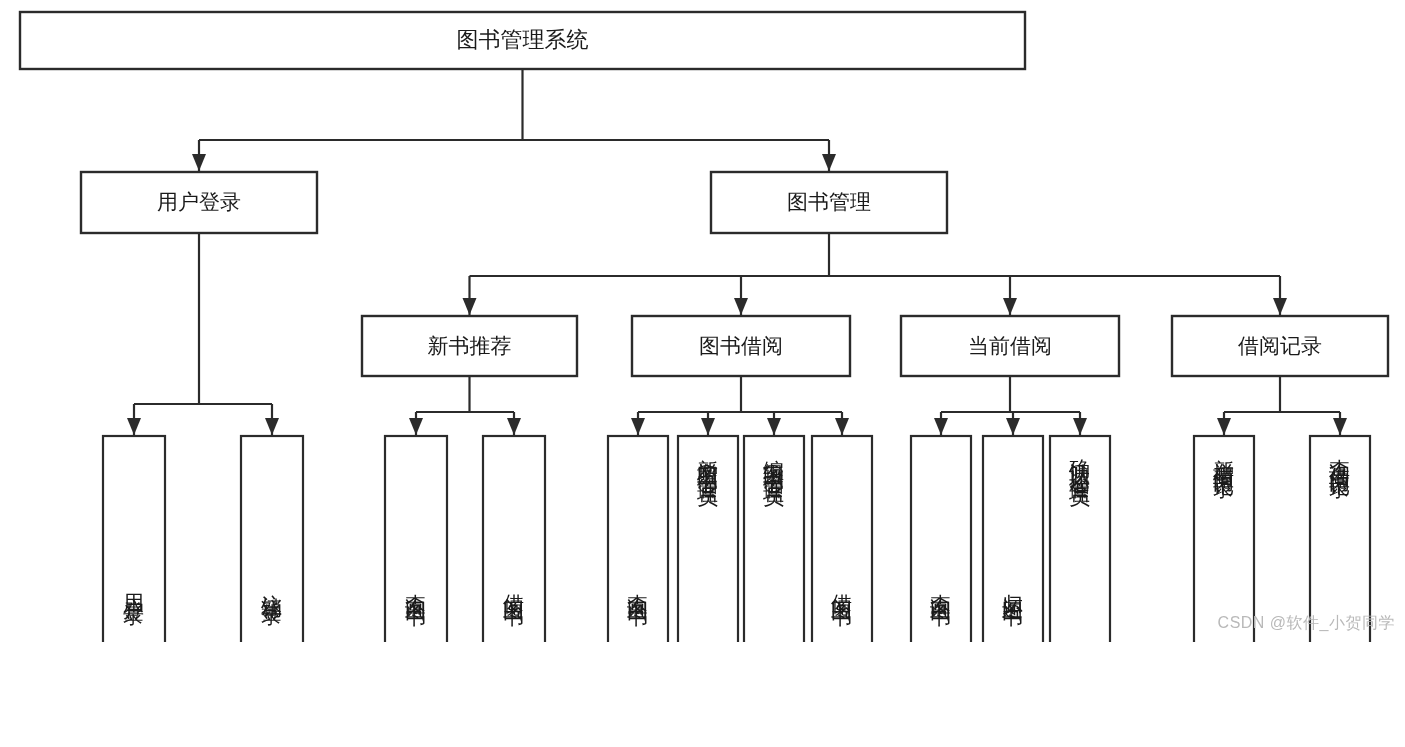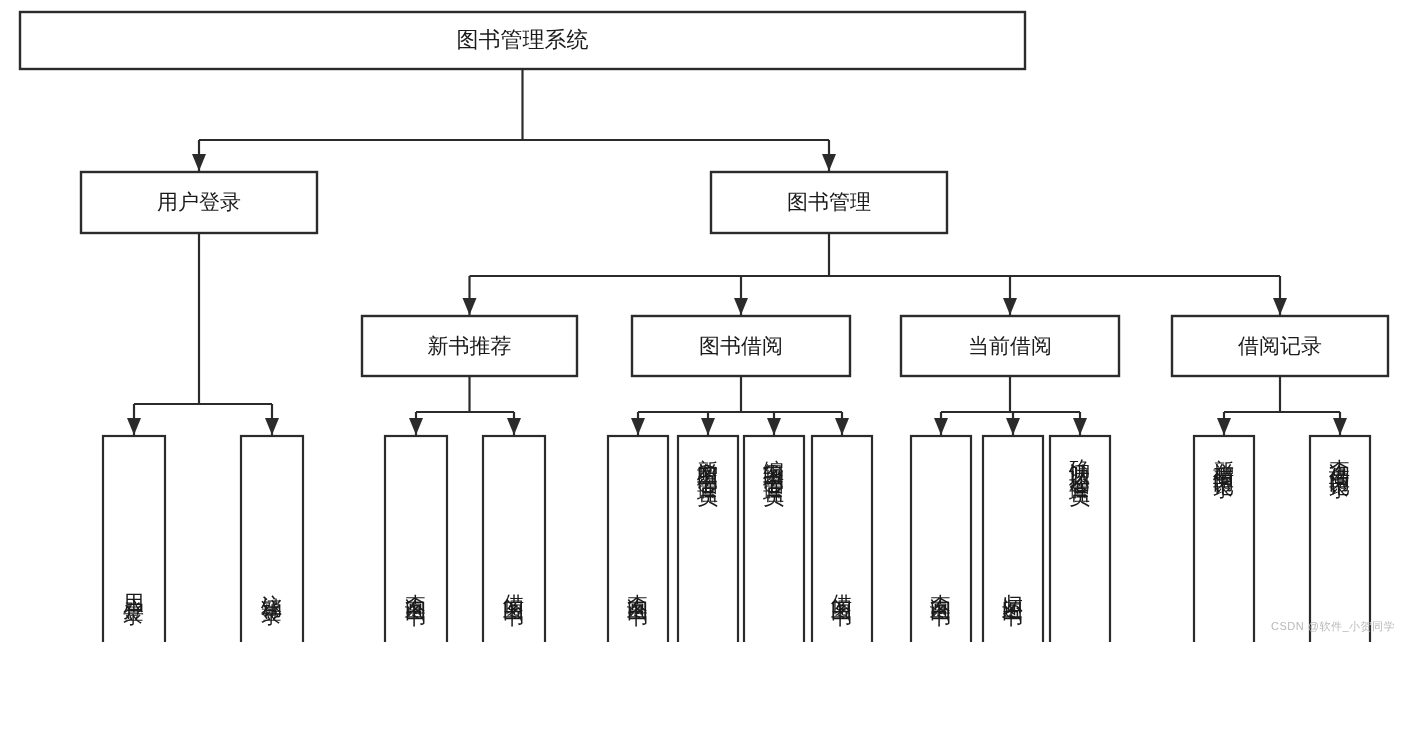--- a/index.html
+++ b/index.html
@@ -68,21 +68,21 @@
     line-height: 1;
     letter-spacing: 4px;
     color: #1a1a1a;
     white-space: nowrap;
   }
   .watermark {
     position: absolute;
     right: 10px;
     bottom: 8px;
     font-family: "Liberation Sans", "DejaVu Sans", sans-serif;
-    font-size: 11px;
+    font-size: 16px;
     color: #b9b9b9;
     letter-spacing: 0.5px;
     white-space: nowrap;
   }
 </style>
 </head>
 <body>
 
 <div id="diagram-root">
 

